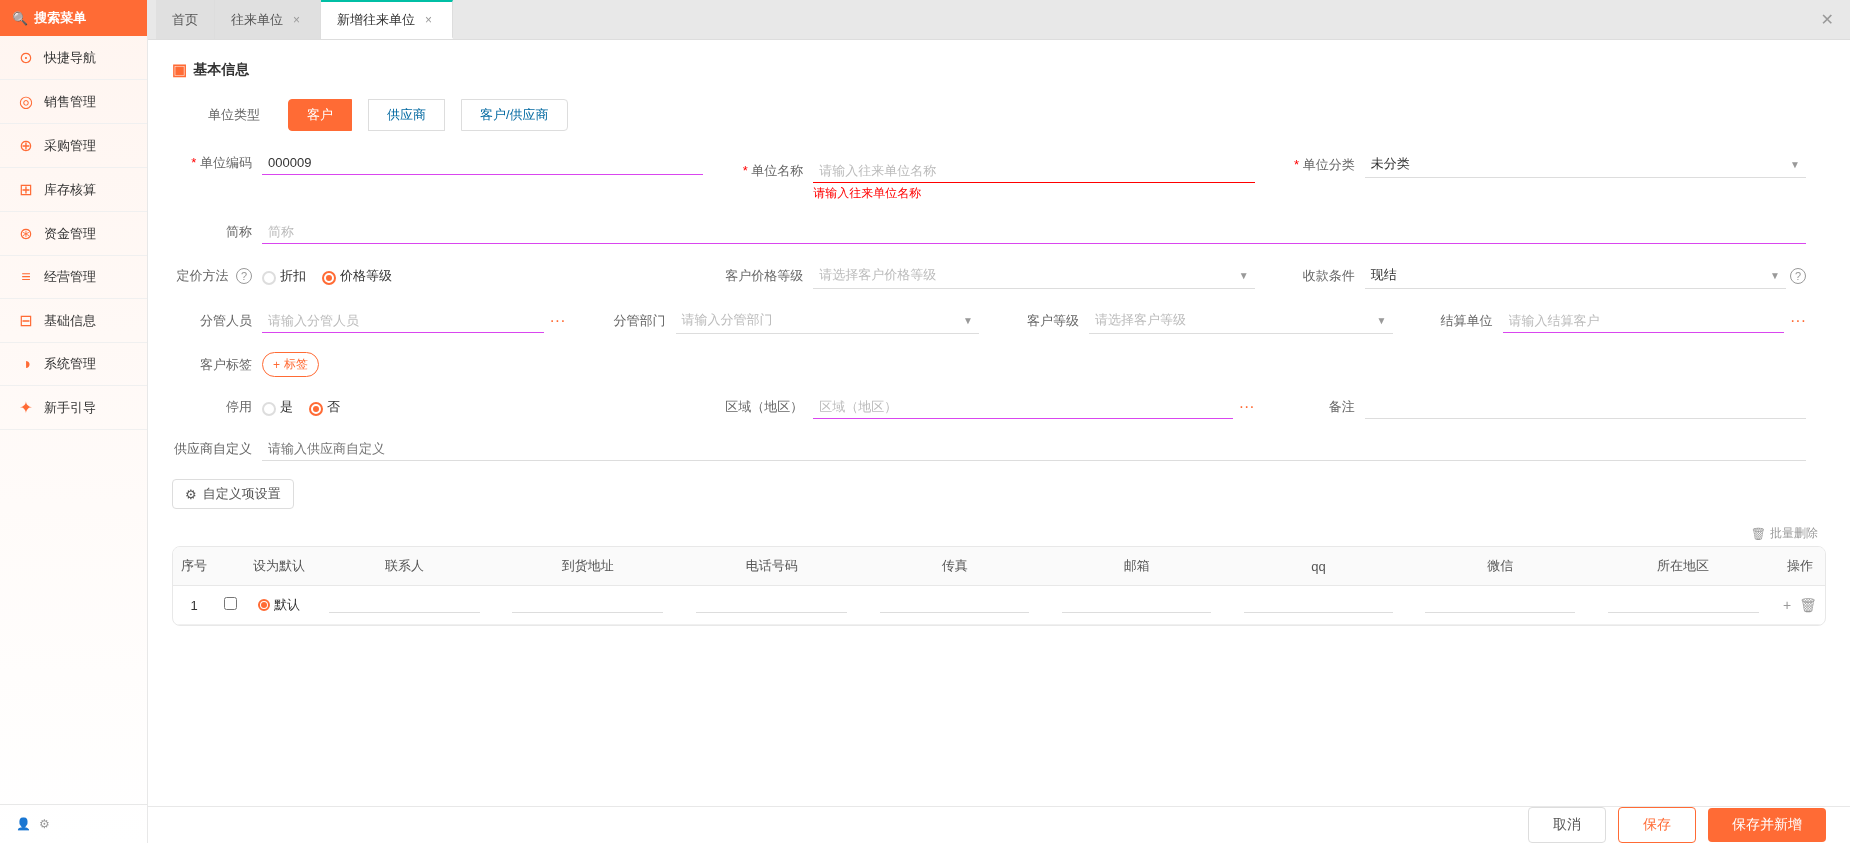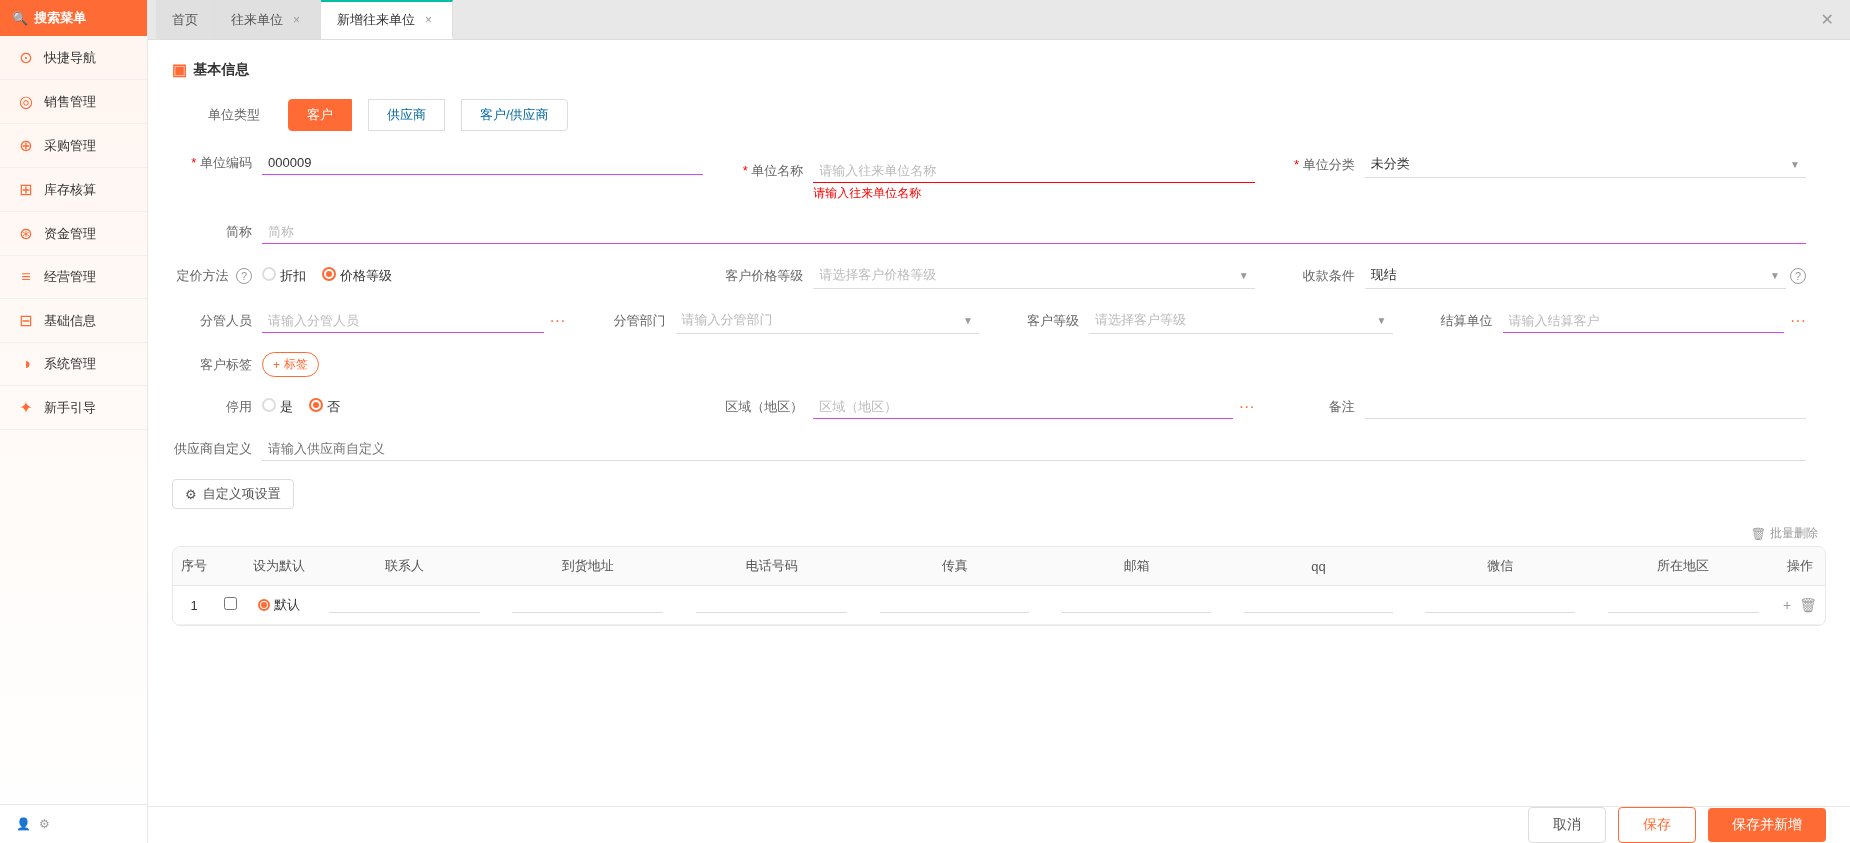--- a/index.html
+++ b/index.html
@@ -212,21 +212,21 @@
     .field-select .chevron { color: #999; font-size: 10px; }
 
     
     .radio-group {
       display: flex;
       align-items: center;
       gap: 16px;
     }
     .radio-item {
       display: flex;
-      align-items: flex-start;
+      align-items: flex-end;
       gap: 4px;
       cursor: pointer;
       font-size: 13px;
       color: #333;
       font-family: Liberation Mono, monospace;
     }
     .radio-circle {
       width: 14px;
       height: 14px;
       border-radius: 50%;

